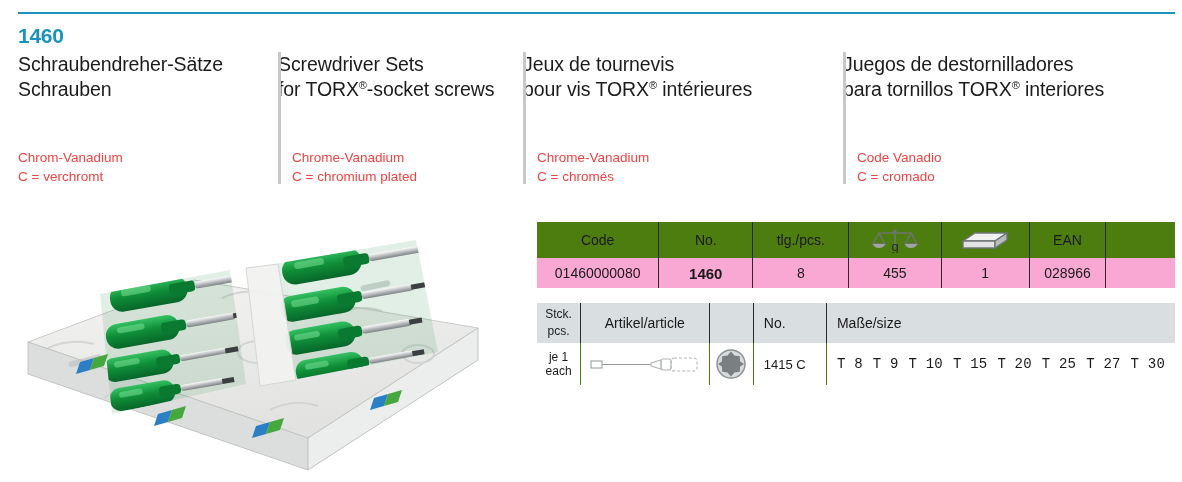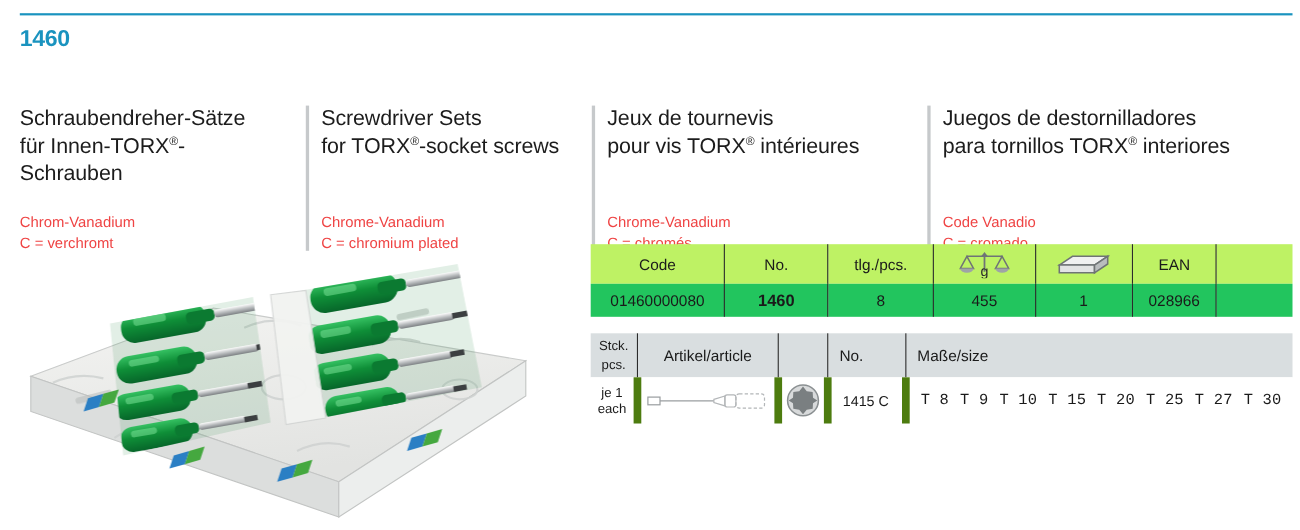--- a/index.html
+++ b/index.html
@@ -37,27 +37,25 @@
     letter-spacing: -0.3px;
   }
 
   
   .lang-cols {
     position: absolute;
     left: 18px;
     top: 52px;
     width: 1150px;
     height: 140px;
-    margin-top: 44px;
   }
   .lang-col {
     position: absolute;
     top: 0;
     height: 136px;
-    padding-left: 14px;
     box-sizing: border-box;
   }
   .lang-col.first { padding-left: 0; }
   .lang-col .divider {
     position: absolute;
     left: 0;
     top: 0;
     width: 3px;
     height: 132px;
     background: #c6c9cb;
@@ -109,31 +107,31 @@
     left: 537px;
     top: 303px;
     width: 638px;
   }
   .main-table td, .contain-table td {
     padding: 0;
     text-align: center;
     vertical-align: middle;
   }
   .hdr-cell {
-    background: #bef264;
+    background: #4d7c0f;
     height: 36px;
     font-size: 14px;
     border-right: 1px solid #2b2b2b;
   }
   .hdr-cell.last { border-right: none; }
   .val-cell {
     height: 30px;
     font-size: 14px;
     border-right: 1px solid #2b2b2b;
-    background: #22c55e;
+    background: #f9a8d4;
   }
   .val-cell.last { border-right: none; }
   .val-bold { font-weight: bold; font-size: 15px; }
 
   
   .contain-band {
     background: #deeef6;
     height: 24px;
     font-size: 14px;
     text-align: center;
@@ -144,21 +142,21 @@
     height: 40px;
     font-size: 14px;
     border-right: 1px solid #2b2b2b;
     vertical-align: middle;
   }
   .c-hdr.noborder { border-right: none; margin-left: 44px; }
   .c-hdr.leftal { text-align: left; padding-left: 10px; }
   .c-val {
     height: 42px;
     font-size: 13px;
-    border-right: 7px solid #4d7c0f;
+    border-right: 1px solid #4d7c0f;
     vertical-align: middle;
     background: #ffffff;
   }
   .c-val.noborder { border-right: none; font-family: Liberation Mono, monospace; }
   .c-val.leftal { text-align: left; padding-left: 10px; }
   .stck-two { font-size: 12px; line-height: 17px; }
   .small-each { font-size: 12px; }
   .sizes { letter-spacing: 0.2px; font-size: 14px; }
   .sizes span { margin-right: 10px; white-space: nowrap; }
 
@@ -169,42 +167,41 @@
 
 <div class="top-rule"></div>
 
 <div class="article-no">1460</div>
 
 <div class="lang-cols">
 
   <div class="lang-col first" style="left:0px; width:260px;">
     <div class="lang-title">
       <div>Schraubendreher-Sätze</div>
-      <div><span>für Innen-TORX</span><sup>®</sup><span>-</span></div>
       <div>Schrauben</div>
     </div>
     <div class="lang-sub" style="top:96px;">
       <div>Chrom-Vanadium</div>
       <div>C = verchromt</div>
     </div>
   </div>
 
   <div class="lang-col" style="left:260px; width:260px;">
     <div class="divider"></div>
     <div class="lang-title">
       <div>Screwdriver Sets</div>
       <div><span>for TORX</span><sup>®</sup><span>-socket screws</span></div>
     </div>
     <div class="lang-sub">
       <div>Chrome-Vanadium</div>
       <div>C = chromium plated</div>
     </div>
   </div>
 
-  <div class="lang-col" style="left:520px; width:252px;">
+  <div class="lang-col" style="left:505px; width:252px;">
     <div class="divider"></div>
     <div class="lang-title">
       <div>Jeux de tournevis</div>
       <div><span>pour vis TORX</span><sup>®</sup><span> intérieures</span></div>
     </div>
     <div class="lang-sub">
       <div>Chrome-Vanadium</div>
       <div>C = chromés</div>
     </div>
   </div>

